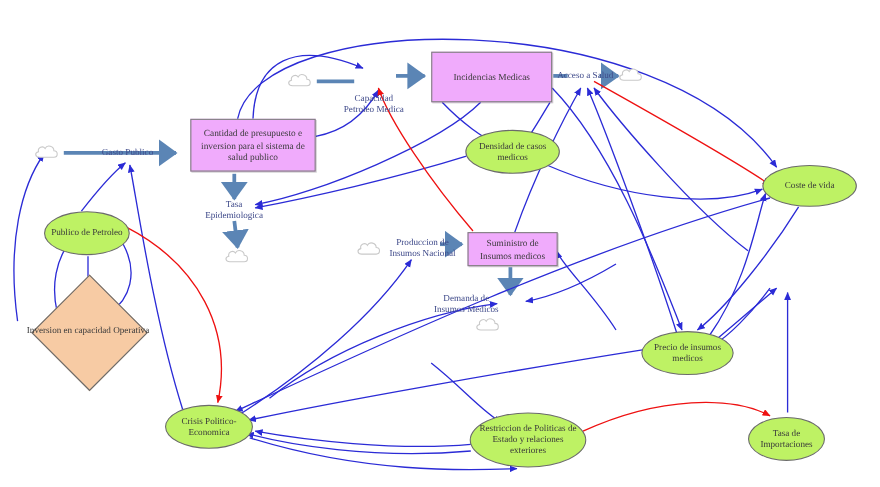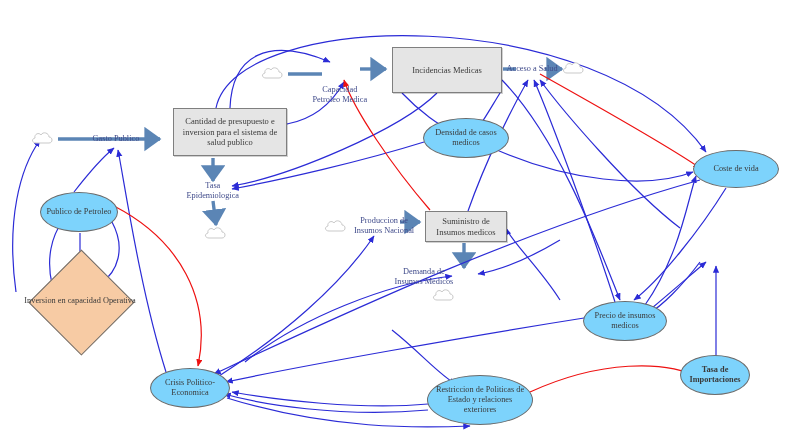--- a/index.html
+++ b/index.html
@@ -6,26 +6,26 @@
   #stage{
     position:relative;
     width:800px;height:443px;
     background:#ffffff;
     font-family:"Liberation Serif", serif;
     overflow:hidden;
   }
   #wires{position:absolute;left:0;top:0;width:800px;height:443px;}
   .node{position:absolute;box-sizing:border-box;display:flex;align-items:center;justify-content:center;text-align:center;color:#3a3a3a;}
   .stock{
-    background:#e5e5e5;border:1.5px solid #7f7f7f;
+    background:#f0abfc;border:1.5px solid #7f7f7f;
     font-size:8.5px;line-height:10.5px;padding:2px 3px;
     box-shadow:1px 1px 0 rgba(0,0,0,.18);
   }
   .aux{
-    background:#7dd3fc;border:1.2px solid #6b6b6b;border-radius:50%;
+    background:#bef264;border:1.2px solid #6b6b6b;border-radius:50%;
     font-size:8.3px;line-height:10px;padding:2px 4px;
   }
   .diamond-wrap{position:absolute;}
   .diamond-shape{position:absolute;left:0;top:0;width:100%;height:100%;
     background:#f7cba4;border:1.2px solid #6b6b6b;
     transform:rotate(45deg);}
   .diamond-label{position:absolute;left:0;top:0;width:100%;height:100%;
     display:flex;align-items:center;justify-content:center;text-align:center;
     font-size:8.3px;line-height:10px;color:#3a3a3a;}
   .flowlabel{position:absolute;text-align:center;color:#3f4a8a;
@@ -135,21 +135,21 @@
   </div>
   <div class="node aux" id="aux-4" style="left: 583px; top: 301px; width: 84px; height: 40px;">
     <span>Precio de insumos medicos</span>
   </div>
   <div class="node aux" id="aux-5" style="left: 150px; top: 368px; width: 80px; height: 40px;">
     <span>Crisis Politico-Economica</span>
   </div>
   <div class="node aux" id="aux-6" style="left: 427px; top: 375px; width: 106px; height: 50px;">
     <span>Restriccion de Politicas de Estado y relaciones exteriores</span>
   </div>
-  <div class="node aux" id="aux-7" style="left: 680px; top: 355px; width: 70px; height: 40px; font-weight: bold;">
+  <div class="node aux" id="aux-7" style="left: 680px; top: 379px; width: 70px; height: 40px;">
     <span>Tasa de Importaciones</span>
   </div>
 
   <div class="diamond-wrap" id="dec-0" style="left: 15px; top: 275px; width: 130px; height: 52px;">
     <div class="diamond-shape" style="width: 72.8px; height: 72.8px; left: 28.6px; top: -10.4px;"></div>
     <div class="diamond-label">Inversion en capacidad Operativa</div>
   </div>
 
   <div class="flowlabel" id="fl-0" style="left: 92.5px; top: 134px;">Gasto Publico</div>
   <div class="flowlabel" id="fl-1" style="left: 312.5px; top: 59px; margin-top: 26px;">

